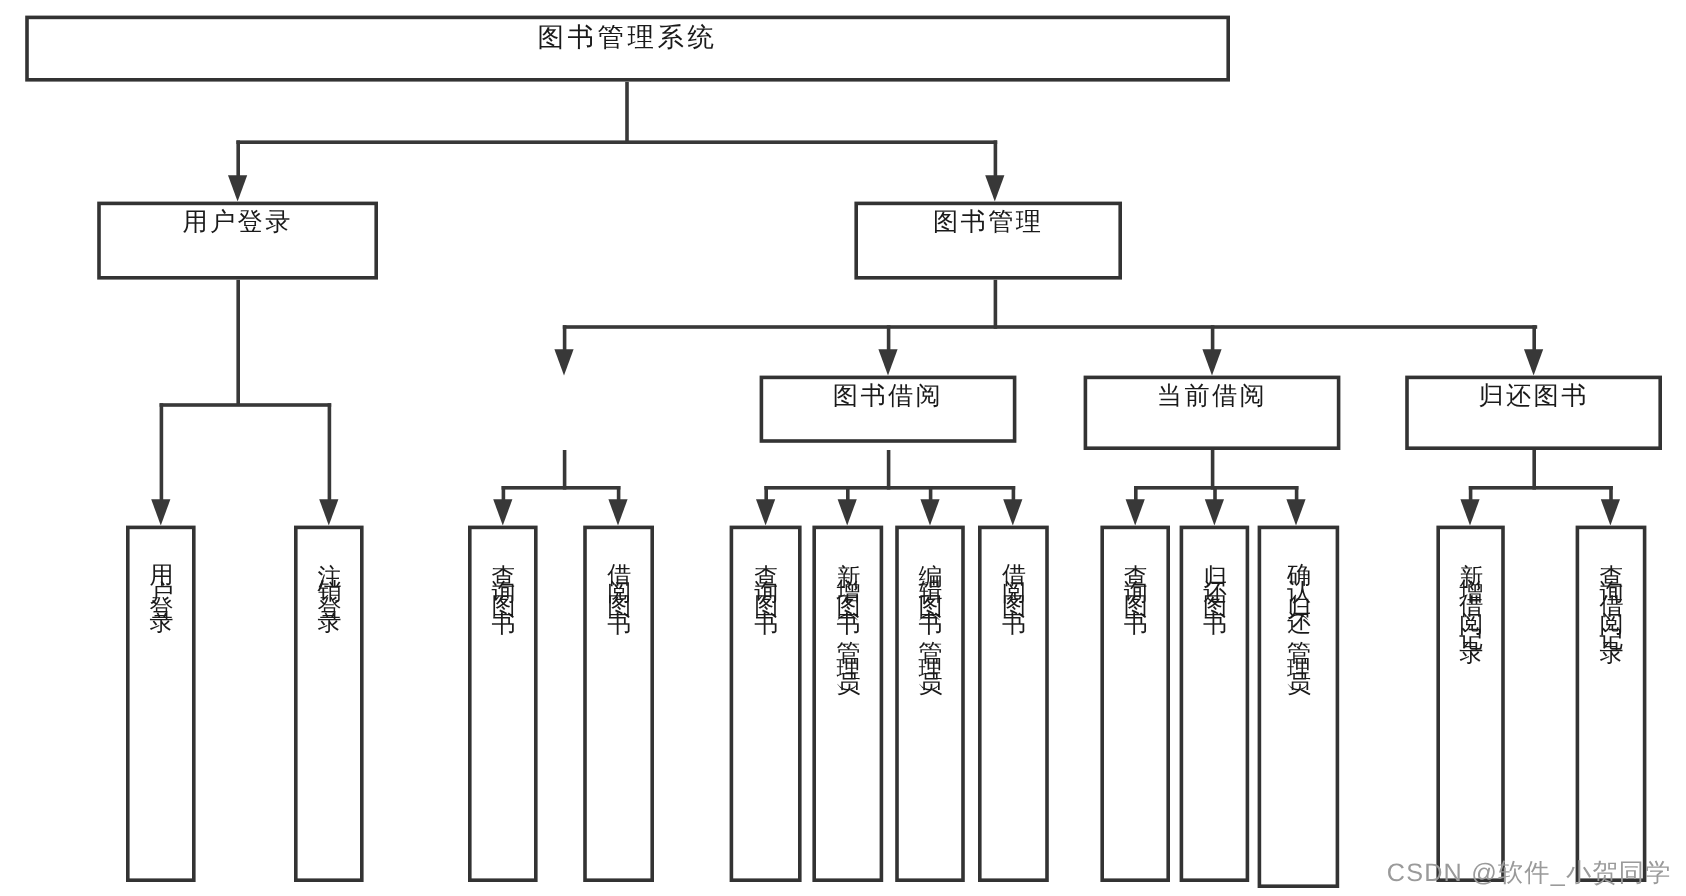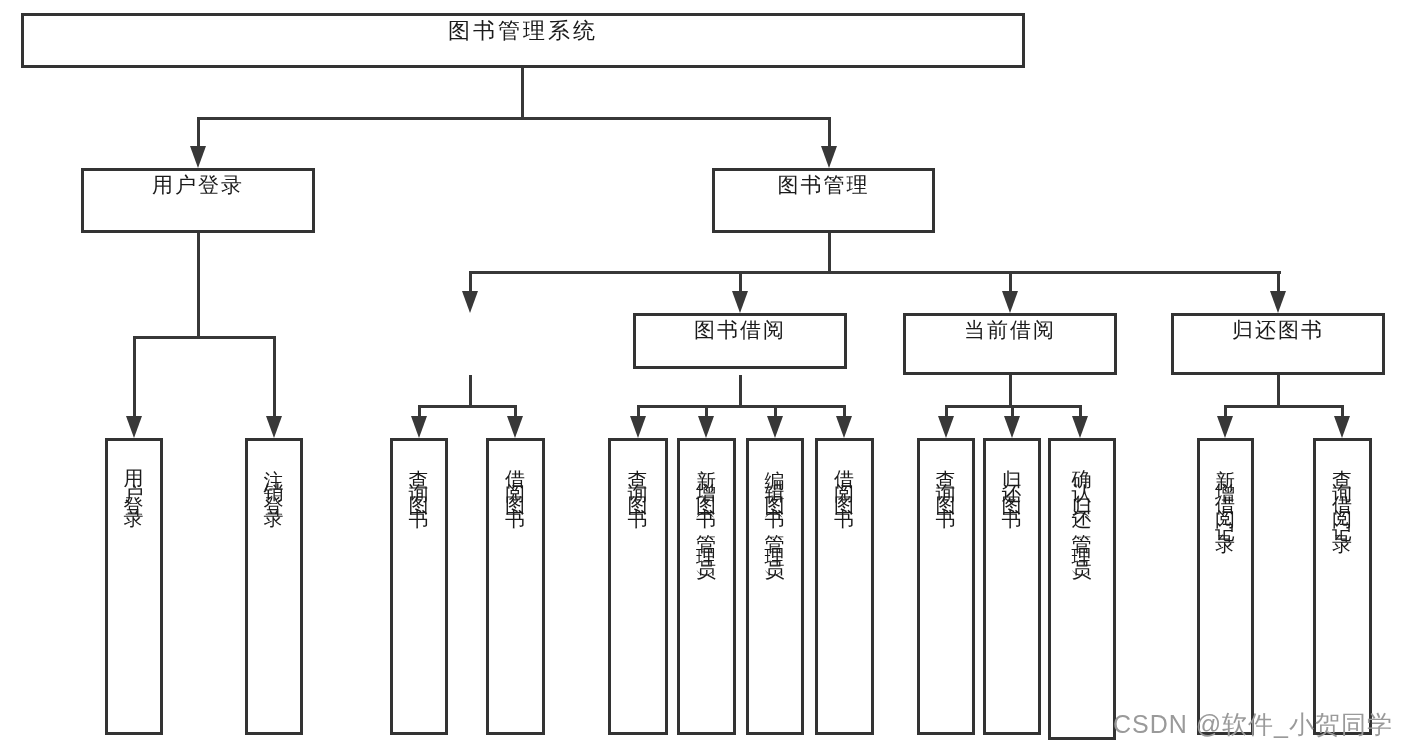--- a/index.html
+++ b/index.html
@@ -20,21 +20,21 @@
     white-space:nowrap;
   }
   .line { position:absolute; background:#383838; z-index:1; }
   .arrow {
     position:absolute; width:0; height:0; z-index:1;
     border-left:8px solid transparent; border-right:8px solid transparent;
     border-top:22px solid #383838;
   }
   .watermark {
     position:absolute; right:12px; bottom:6px; z-index:3;
-    font-size:25px; letter-spacing:1px; white-space:nowrap;
+    font-size:21px; letter-spacing:1px; white-space:nowrap;
   }
 </style>
 </head>
 <body>
 
 <div id="canvas">
 
   <div class="node title" style="left:21px;top:13px;width:1004px;height:55px">
     <span class="lbl">图书管理系统</span>
   </div>

